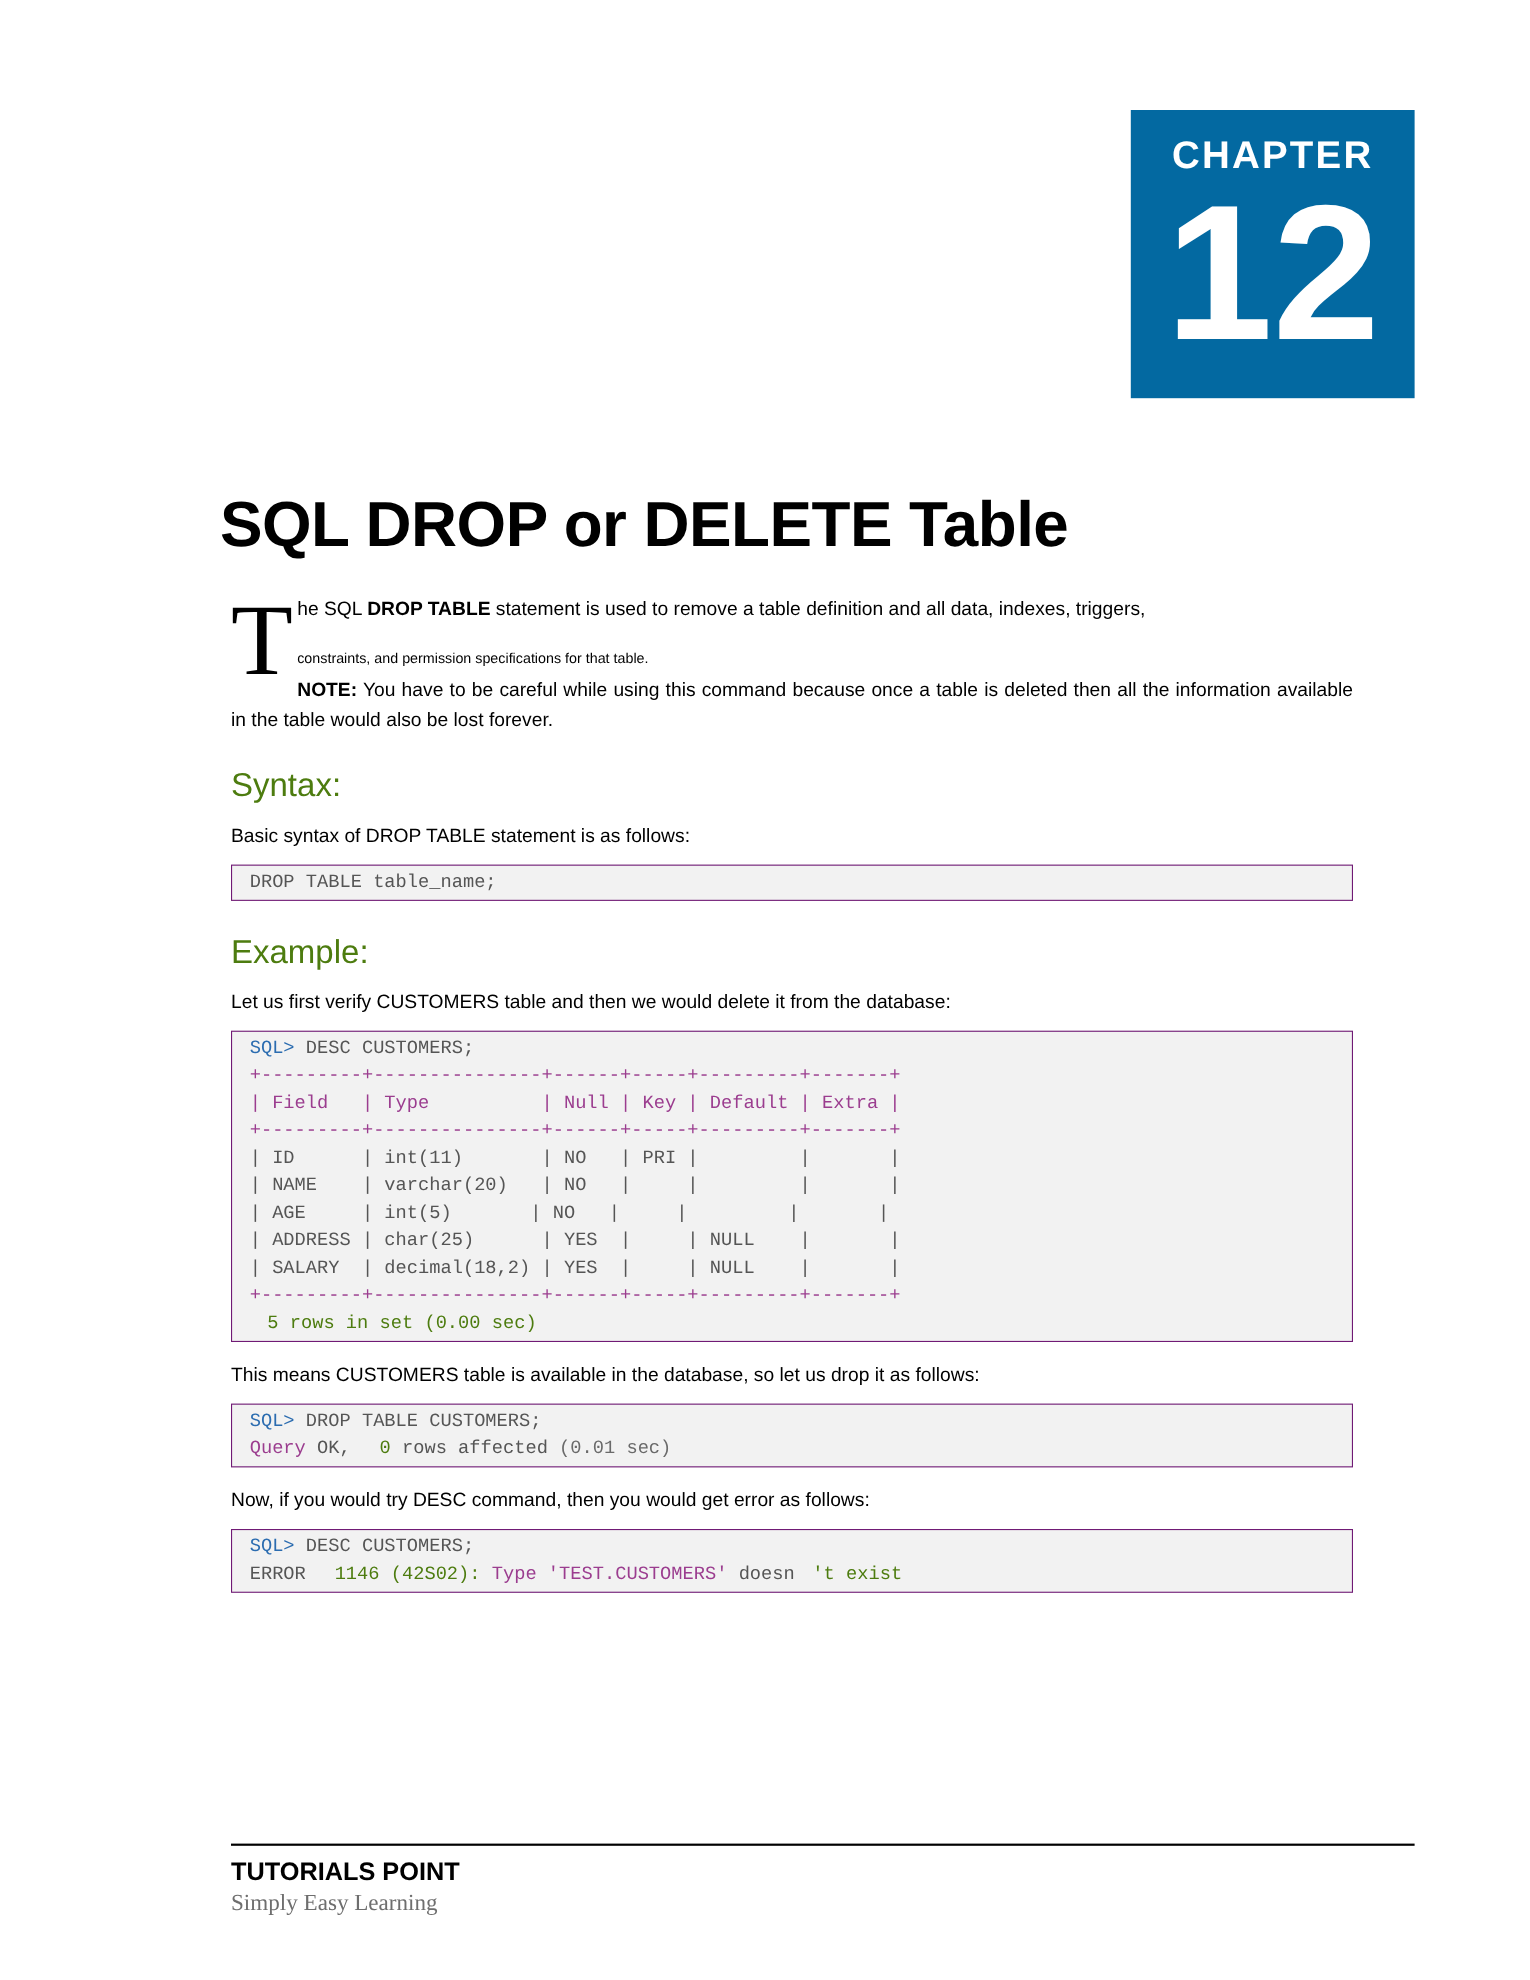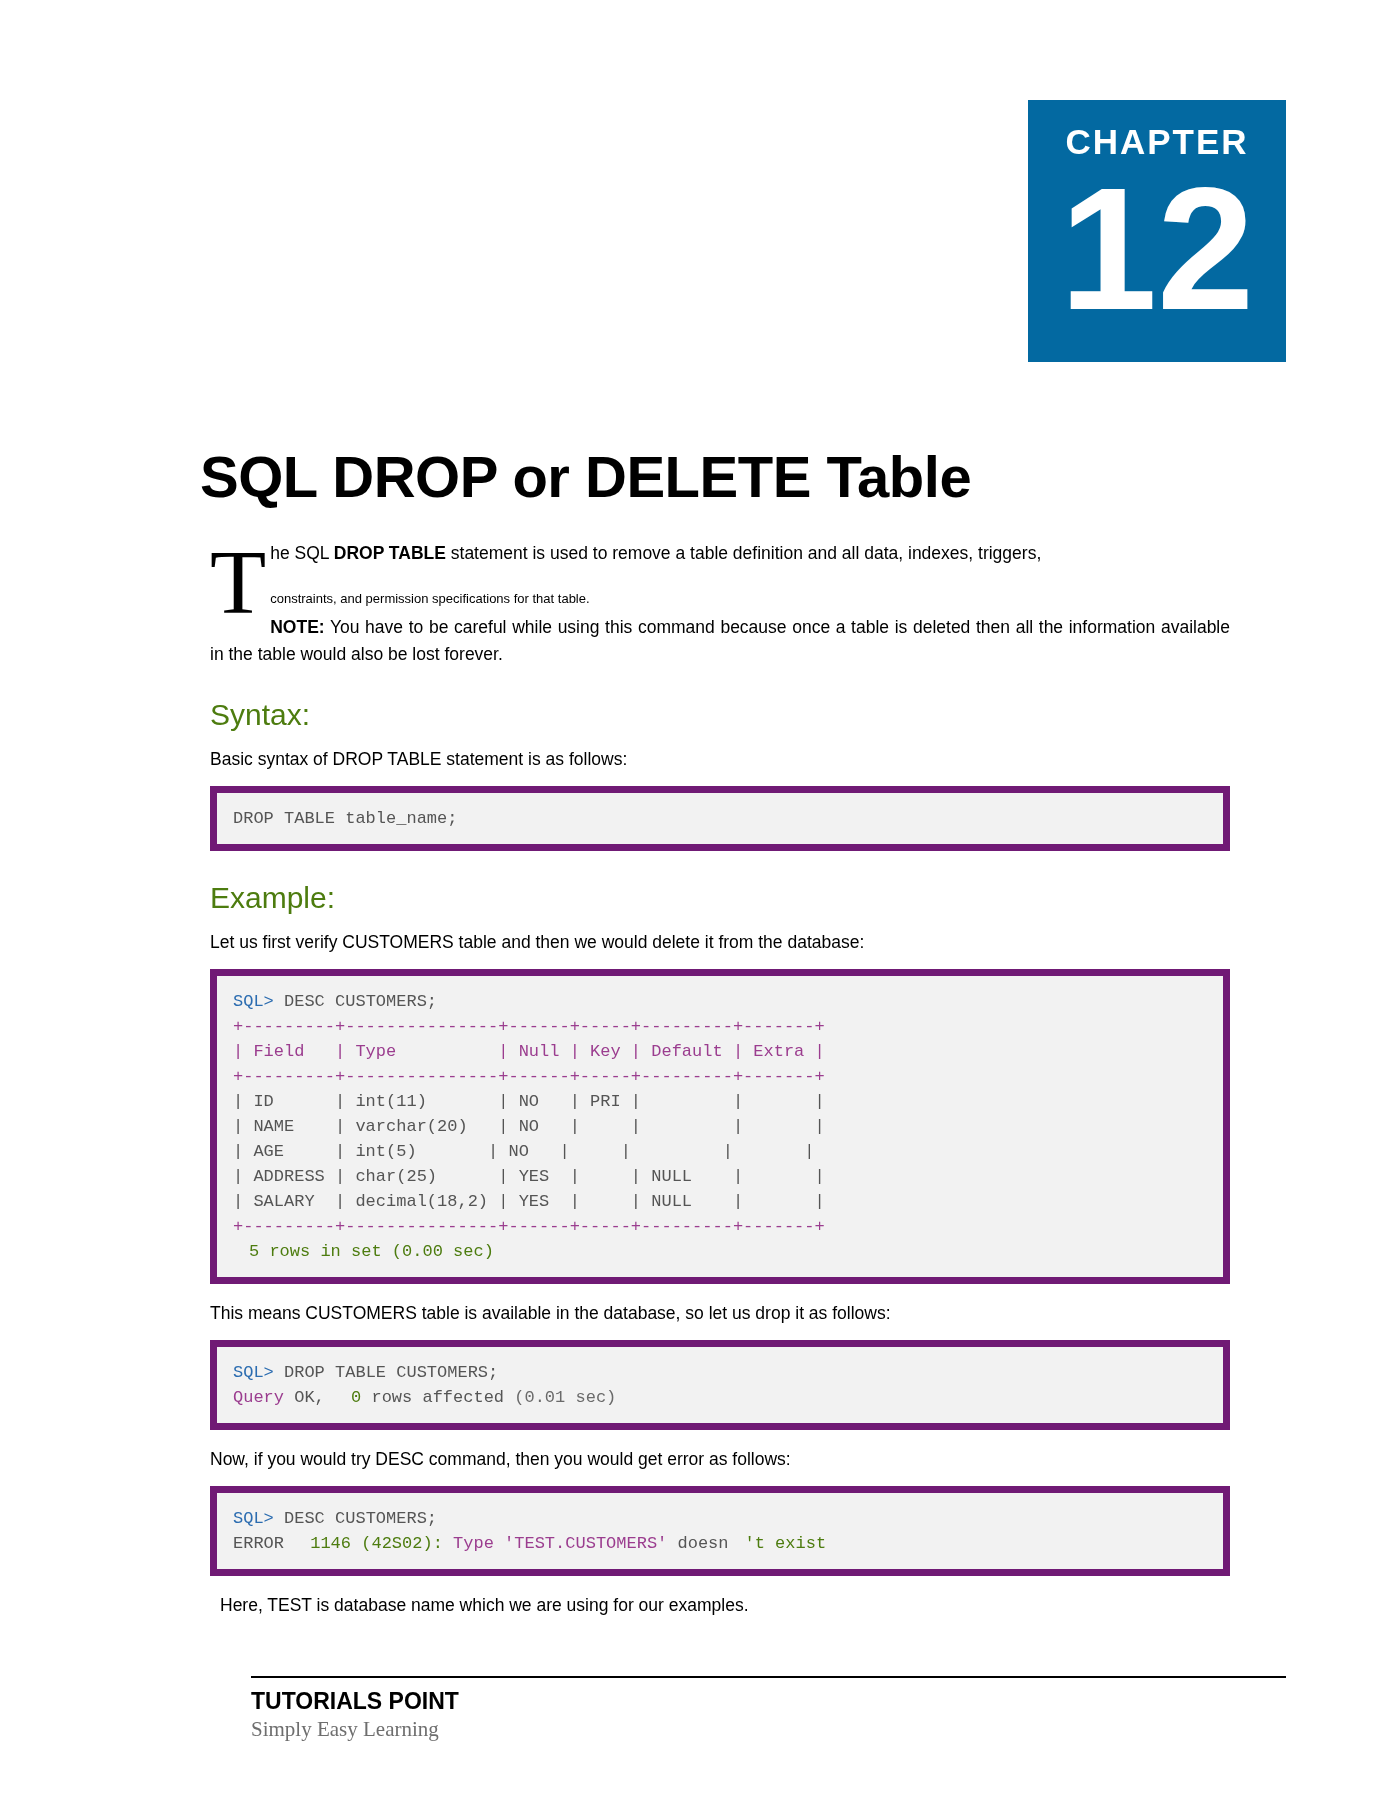--- a/index.html
+++ b/index.html
@@ -107,22 +107,22 @@
   }
   p.para {
     font-size: 17.5px;
     line-height: 26px;
     margin: 0 0 14px 0;
   }
   p.para.indent { margin-left: 10px; }
 
   .code-box {
     background: #f2f2f2;
-    border: 7px solid #701a75;
-    padding: 13px 16px;
+    border: 1px solid #701a75;
+    padding: 3px 16px;
     font-family: "Liberation Mono", monospace;
     font-size: 17px;
     line-height: 25px;
     color: #555555;
     white-space: pre;
     margin: 0 0 16px 0;
     overflow: hidden;
   }
   .kw-blue { color: #2b6cb0; }
   .kw-purple { color: #9b3d8f; }
@@ -130,21 +130,20 @@
   .kw-gray { color: #6a6a6a; }
 
   
   .footer {
     position: absolute;
     left: 210px;
     right: 105px;
     bottom: 58px;
     border-top: 2px solid #000;
     padding-top: 10px;
-    margin-left: 41px;
   }
   .footer-title {
     font-size: 23px;
     font-weight: bold;
     font-family: "Liberation Sans", sans-serif;
   }
   .footer-sub {
     font-size: 21px;
     font-family: "Liberation Serif", serif;
     color: #6e6e6e;
@@ -195,21 +194,20 @@
     <p class="para">This means CUSTOMERS table is available in the database, so let us drop it as follows:</p>
 
     <div class="code-box"><span class="kw-blue">SQL&gt;</span><span> DROP TABLE CUSTOMERS;</span>
 <span class="kw-purple">Query</span><span> OK, </span><span class="kw-green">0</span><span> rows affected </span><span class="kw-gray">(0.01 sec)</span></div>
 
     <p class="para">Now, if you would try DESC command, then you would get error as follows:</p>
 
     <div class="code-box"><span class="kw-blue">SQL&gt;</span><span> DESC CUSTOMERS;</span>
 <span>ERROR </span><span class="kw-green">1146 (42S02):</span><span class="kw-purple"> Type </span><span class="kw-purple">'TEST.CUSTOMERS'</span><span> doesn</span><span class="kw-green">'t exist</span></div>
 
-    <p class="para indent">Here, TEST is database name which we are using for our examples.</p>
 
   </div>
 
   <div class="footer">
     <div class="footer-title">TUTORIALS POINT</div>
     <div class="footer-sub">Simply Easy Learning</div>
   </div>
 
 </div>
 

